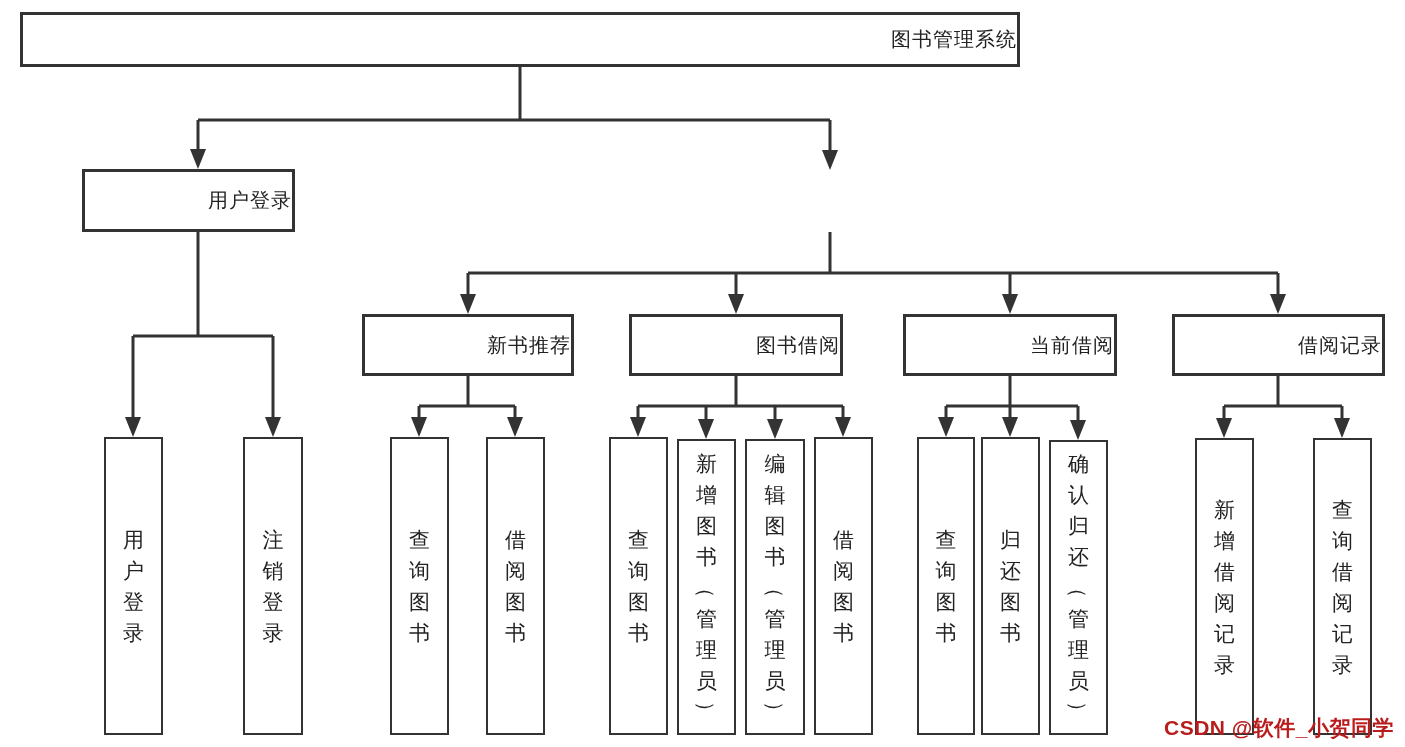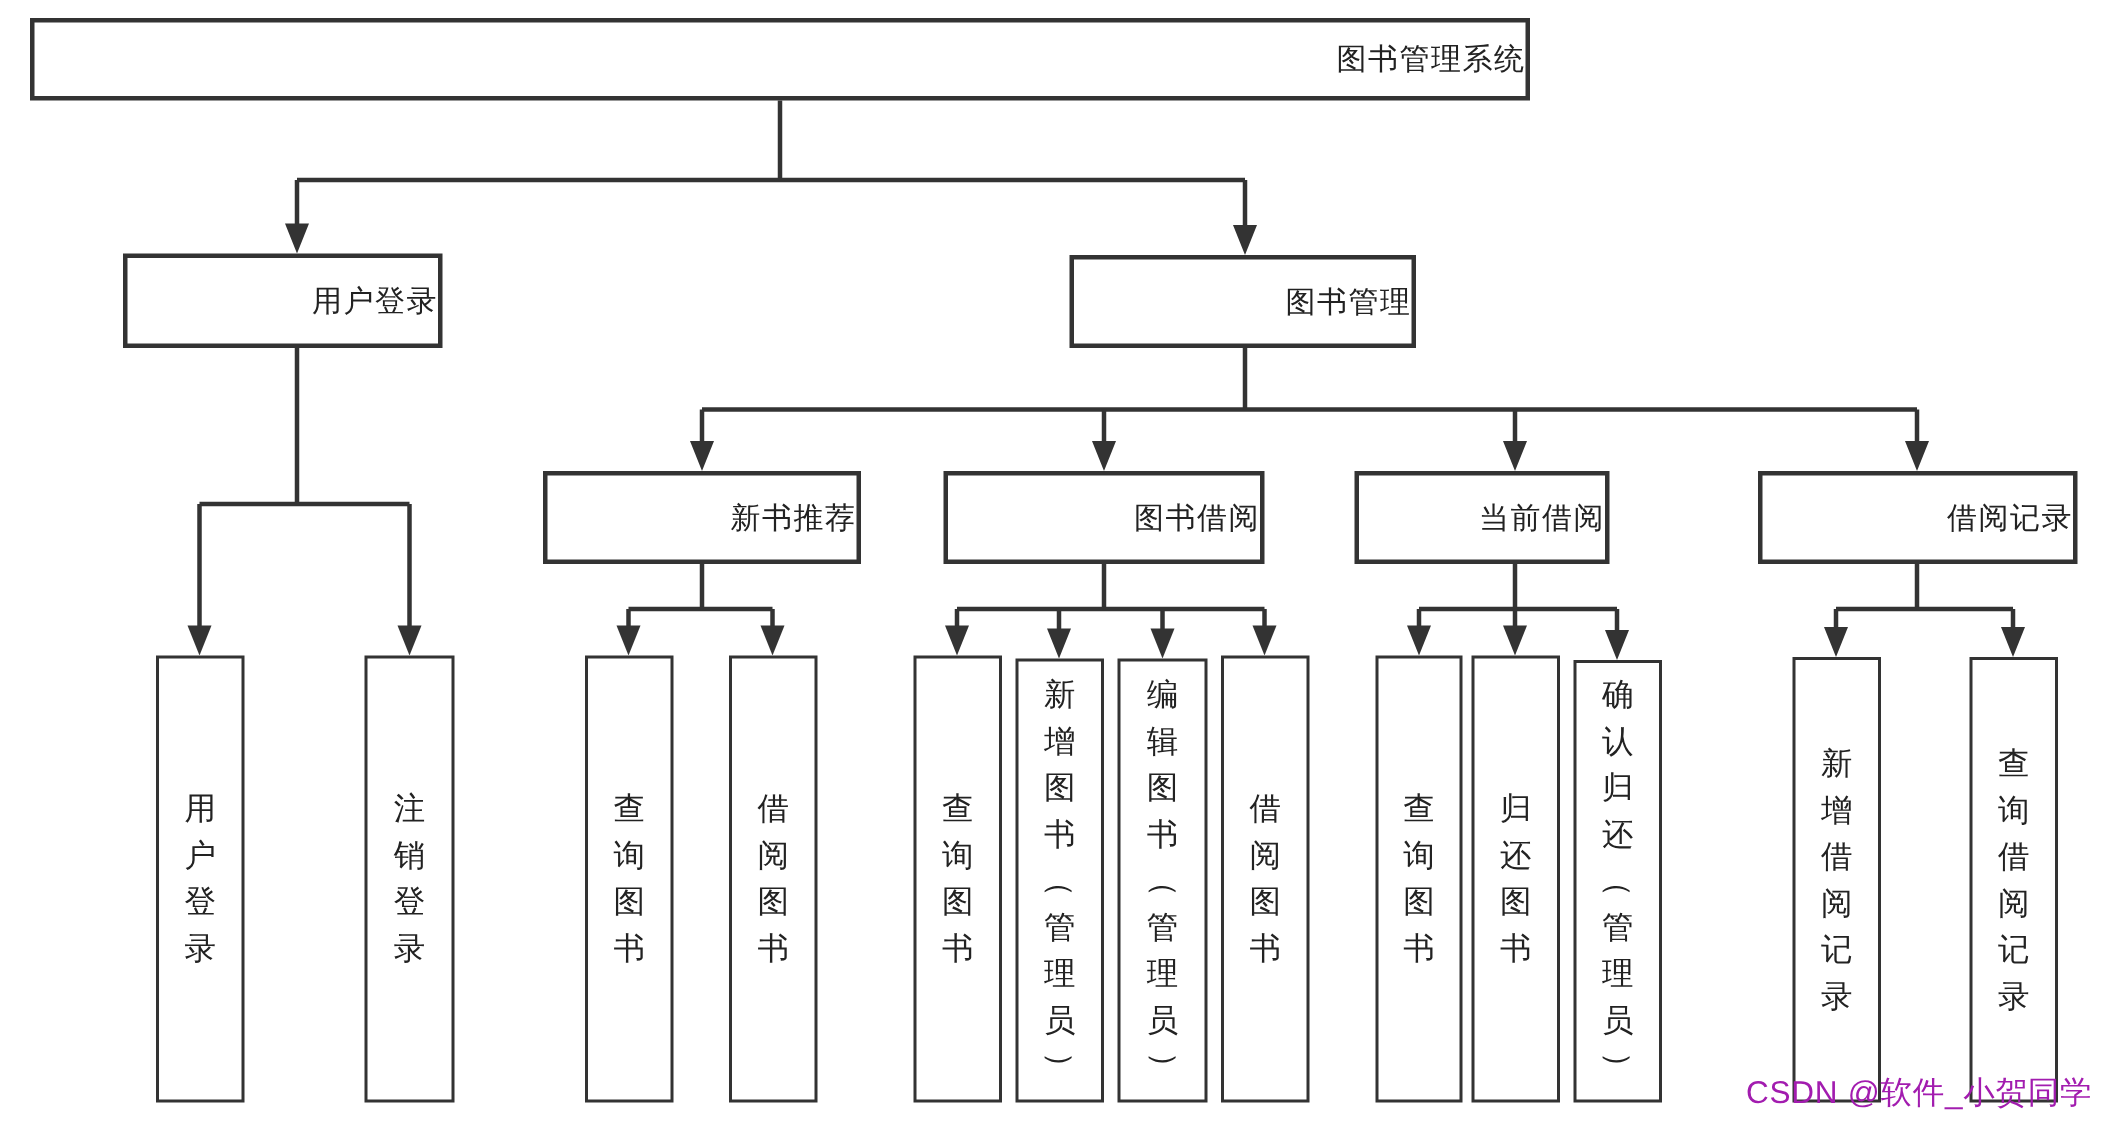--- a/index.html
+++ b/index.html
@@ -16,21 +16,21 @@
   }
   .box.leaf{border-width:2px;}
   .vtext{
     display:flex;flex-direction:column;align-items:center;justify-content:center;
     width:100%;height:100%;font-size:21px;line-height:31px;letter-spacing:0;
   }
   .vtext span{display:block;}
   .vtext span.paren{transform:rotate(90deg);}
   .watermark{
     position:absolute;left:1164px;top:714px;z-index:10;white-space:nowrap;
-    font-size:21px;color:#a21caf;letter-spacing:0.5px;
+    font-size:21px;color:#b91c1c;letter-spacing:0.5px;font-weight:bold;
   }
 </style>
 </head>
 <body>
 
 <div class="layer">
 
   <svg class="connectors" width="1405" height="747" viewBox="0 0 1405 747">
     <g stroke="#333333" stroke-width="3" fill="none">
 
@@ -95,31 +95,28 @@
     </g>
   </svg>
 
   <div class="box" style="left:20px;top:12px;width:1000px;height:55px">
     <span>图书管理系统</span>
   </div>
 
   <div class="box" style="left:82px;top:169px;width:213px;height:63px">
     <span>用户登录</span>
   </div>
-  <div class="box" style="left:713px;top:170px;width:231px;height:62px">
-    <span>图书管理</span>
-  </div>
 
   <div class="box" style="left:629px;top:314px;width:214px;height:62px">
     <span>图书借阅</span>
   </div>
   <div class="box" style="left:362px;top:314px;width:212px;height:62px">
     <span>新书推荐</span>
   </div>
-  <div class="box" style="left:903px;top:314px;width:170px;height:62px">
+  <div class="box" style="left:903px;top:314px;width:214px;height:62px">
     <span>当前借阅</span>
   </div>
   <div class="box" style="left:1172px;top:314px;width:213px;height:62px">
     <span>借阅记录</span>
   </div>
 
   <div class="box leaf" style="left:104px;top:437px;width:59px;height:298px">
     <div class="vtext">
         <span>用</span>
         <span>户</span>

